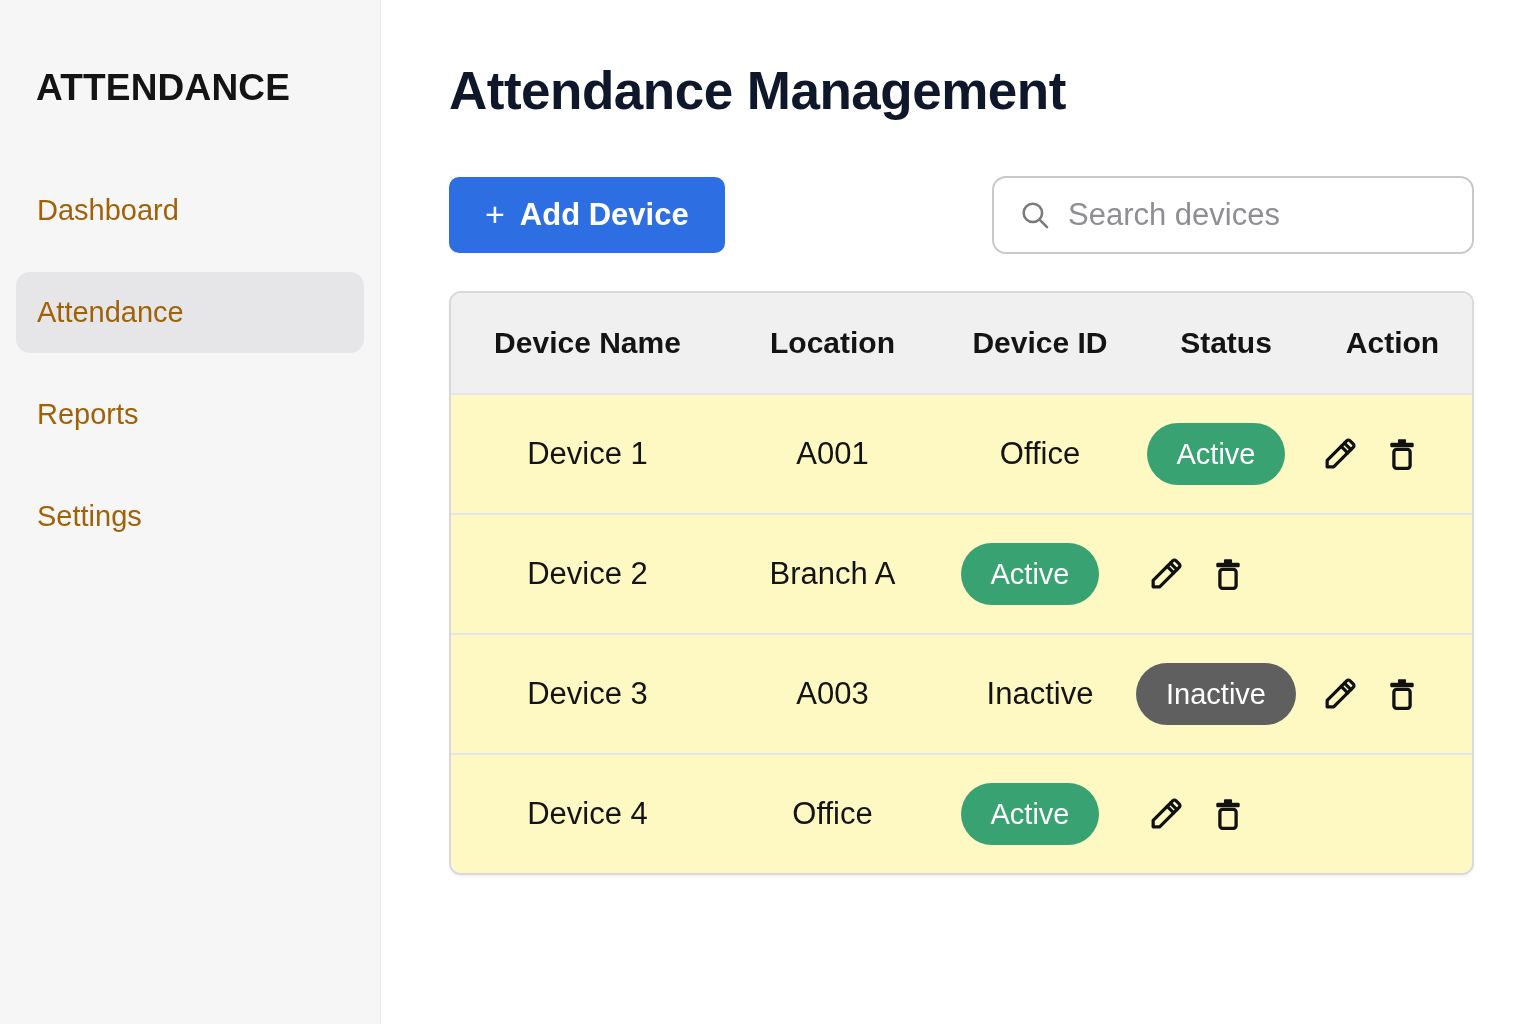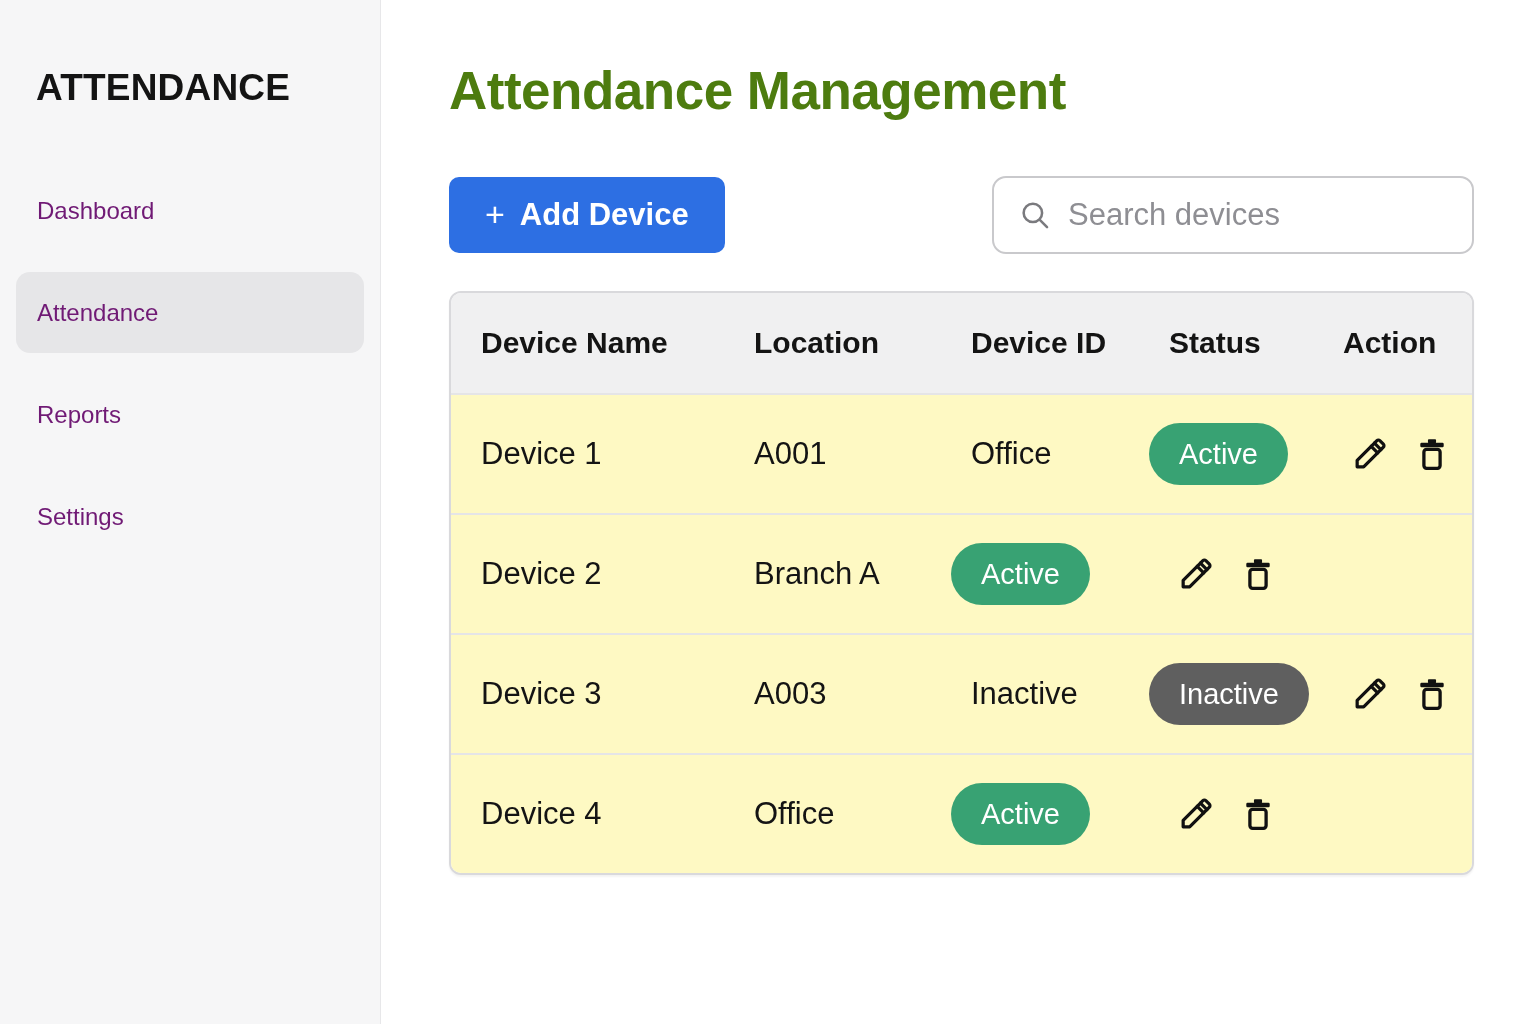--- a/index.html
+++ b/index.html
@@ -32,35 +32,35 @@
     color: #141414;
     padding-left: 20px;
     line-height: 48px;
   }
   .nav { margin-top: 58px; display: flex; flex-direction: column; gap: 21px; }
   .nav-item {
     height: 81px;
     display: flex;
     align-items: center;
     padding-left: 21px;
-    font-size: 24px;
-    color: #701a75;
+    font-size: 29px;
+    color: #a16207;
     border-radius: 14px;
     cursor: pointer;
   }
   .nav-item.active { background: #e6e6e8; }
 
   
   .main { flex: 1; padding: 58px 66px 0 68px; }
   .page-title {
     font-size: 53px;
     font-weight: 700;
     letter-spacing: -0.5px;
     line-height: 66px;
-    color: #4d7c0f;
+    color: #0f172a;
   }
   .toolbar {
     margin-top: 52px;
     display: flex;
     justify-content: space-between;
     align-items: center;
   }
   .add-btn {
     height: 76px;
     padding: 0 36px;
@@ -107,21 +107,21 @@
     border: 2px solid #d9d9dc;
     border-radius: 12px;
     overflow: hidden;
     box-shadow: 0 2px 2px rgba(0,0,0,0.05);
     background: #ffffff;
   }
   .trow {
     display: grid;
     grid-template-columns: 273px 217px 198px 174px 1fr;
     align-items: center;
-    padding-left: 30px;
+    text-align: center;
   }
   .thead {
     height: 100px;
     background: #f0f0f1;
     font-size: 30px;
     font-weight: 700;
     color: #141414;
   }
   .tbody .trow {
     height: 120px;

